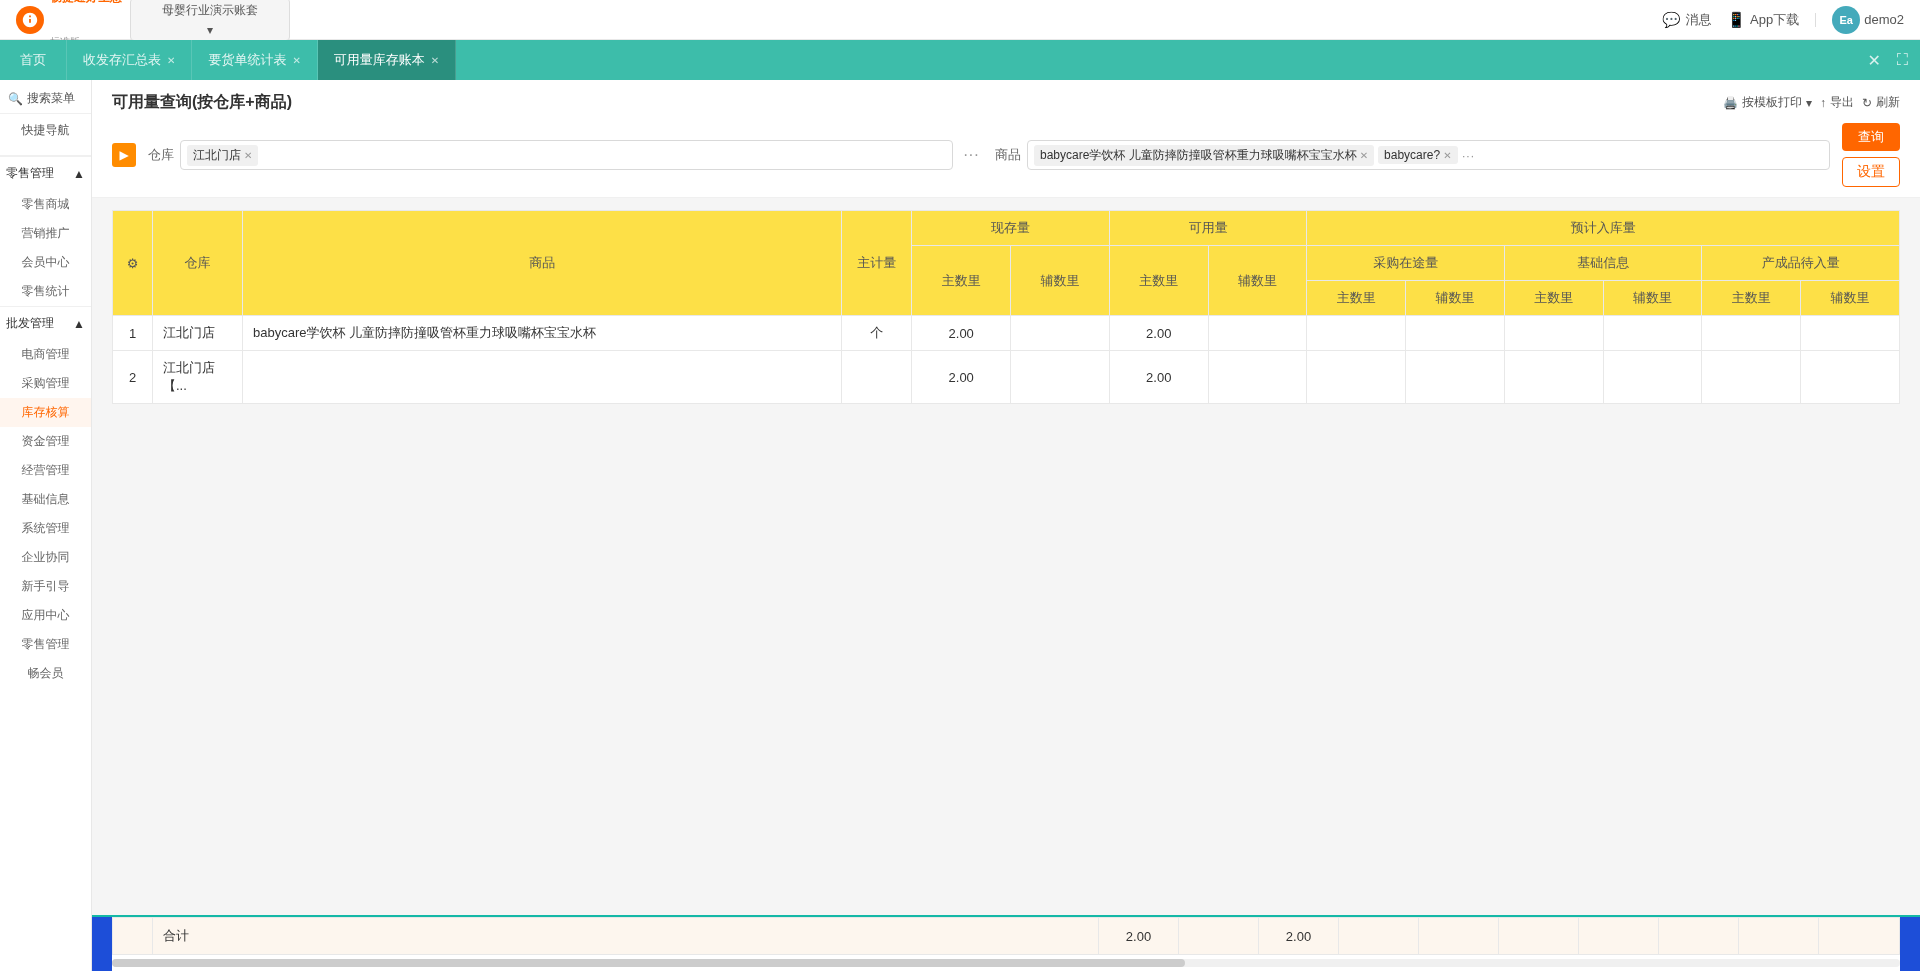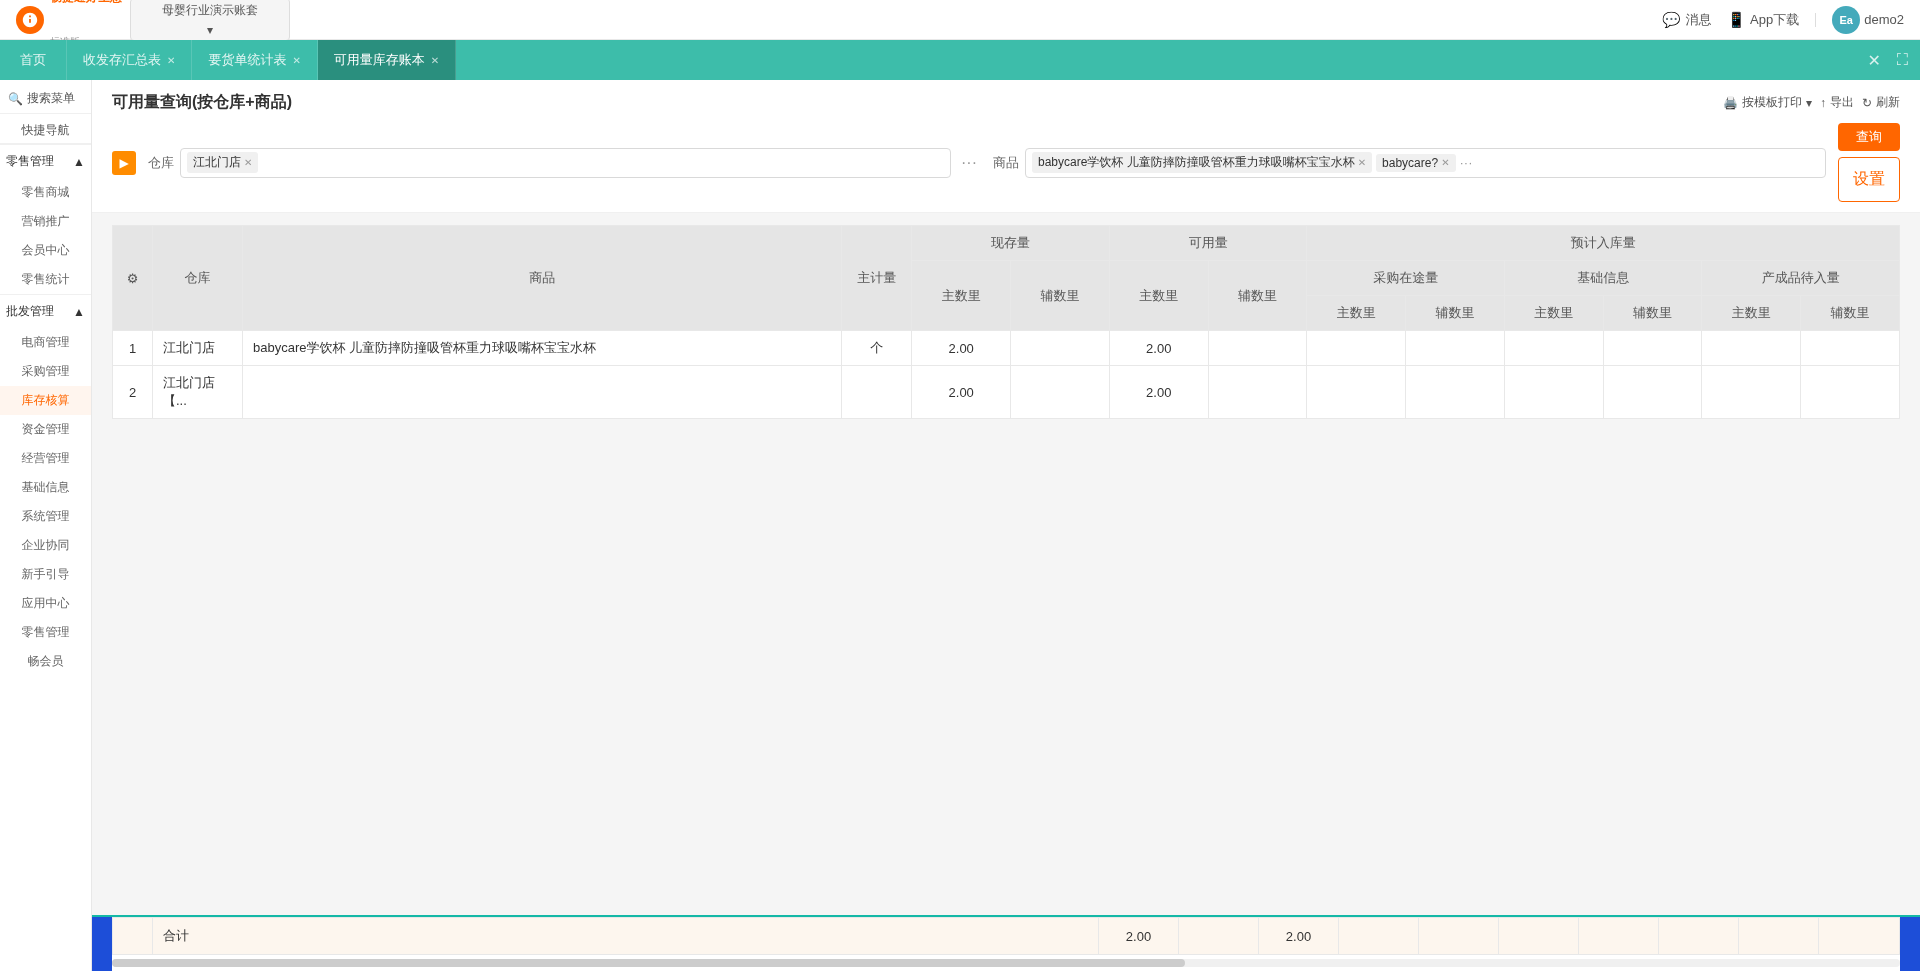--- a/index.html
+++ b/index.html
@@ -74,21 +74,21 @@
       padding: 10px 8px 6px;
       font-size: 12px;
       color: #555;
       cursor: pointer;
       display: flex;
       align-items: center;
       gap: 4px;
       border-bottom: 1px solid #f0f0f0;
     }
     .sidebar-nav {
-      padding: 8px 0 4px;
+      padding: 8px 0 16px;
       font-size: 12px;
       color: #555;
       cursor: pointer;
       text-align: center;
       border-bottom: 1px solid #f0f0f0;
     }
     .sidebar-section { width: 100%; padding: 8px 6px; font-size: 12px; color: #333; display: flex; align-items: center; justify-content: space-between; cursor: pointer; border-top: 1px solid #f0f0f0; }
     .sidebar-sub { padding: 6px 20px; font-size: 12px; color: #666; cursor: pointer; text-align: center; }
 
     
@@ -118,27 +118,27 @@
       border-bottom: 1px solid #f0f0f0;
     }
     .filter-toggle { width: 24px; height: 24px; background: #ff8c00; border-radius: 3px; display: flex; align-items: center; justify-content: center; cursor: pointer; color: white; font-size: 12px; flex-shrink: 0; }
     .filter-group { display: flex; align-items: center; gap: 6px; flex: 1; }
     .filter-label { color: #666; font-size: 13px; white-space: nowrap; }
     .filter-tags { display: flex; align-items: center; gap: 4px; flex-wrap: wrap; flex: 1; border: 1px solid #d9d9d9; border-radius: 4px; padding: 2px 6px; min-height: 30px; background: #fff; }
     .filter-tag { display: flex; align-items: center; gap: 3px; background: #f0f0f0; border-radius: 3px; padding: 2px 6px; font-size: 12px; color: #333; }
     .filter-tag .tag-close { cursor: pointer; color: #999; font-size: 10px; }
     .filter-ellipsis { color: #999; font-size: 16px; cursor: pointer; padding: 0 4px; }
     .btn-query { background: #ff6600; color: white; border: none; border-radius: 4px; padding: 5px 14px; cursor: pointer; font-size: 13px; }
-    .btn-settings { background: #fff; color: #ff6600; border: 1px solid #ff6600; border-radius: 4px; padding: 11px 14px; cursor: pointer; font-size: 16px; display: block; margin-top: 4px; }
+    .btn-settings { background: #fff; color: #ff6600; border: 1px solid #ff6600; border-radius: 4px; padding: 5px 14px; cursor: pointer; font-size: 14px; display: block; margin-top: 4px; }
     .filter-right-btns { display: flex; flex-direction: column; gap: 2px; }
 
     
     .table-area { flex: 1; overflow: auto; padding: 12px 20px 0; }
     .data-table { width: 100%; border-collapse: collapse; background: #fff; border: 1px solid #e8e8e8; font-size: 13px; }
-    .data-table th { background: #e5e5e5; border: 1px solid #e8e8e8; padding: 8px 10px; text-align: center; color: #555; font-weight: 500; white-space: nowrap; }
+    .data-table th { background: #fde047; border: 1px solid #e8e8e8; padding: 8px 10px; text-align: center; color: #555; font-weight: 500; white-space: nowrap; }
     .data-table td { border: 1px solid #e8e8e8; padding: 8px 10px; text-align: center; color: #333; }
     .data-table .td-left { text-align: left; }
     .th-group { background: #fafafa; }
 
     
     .table-footer { background: #1d4ed8; border-top: 2px solid #14b8a6; padding: 0 20px; flex-shrink: 0; }
     .footer-row { display: flex; align-items: center; background: #fdf6ee; border: 1px solid #e8e8e8; height: 38px; }
     .footer-cell { padding: 0 10px; text-align: center; border-right: 1px solid #e8e8e8; height: 100%; display: flex; align-items: center; justify-content: center; font-size: 13px; }
 
     

